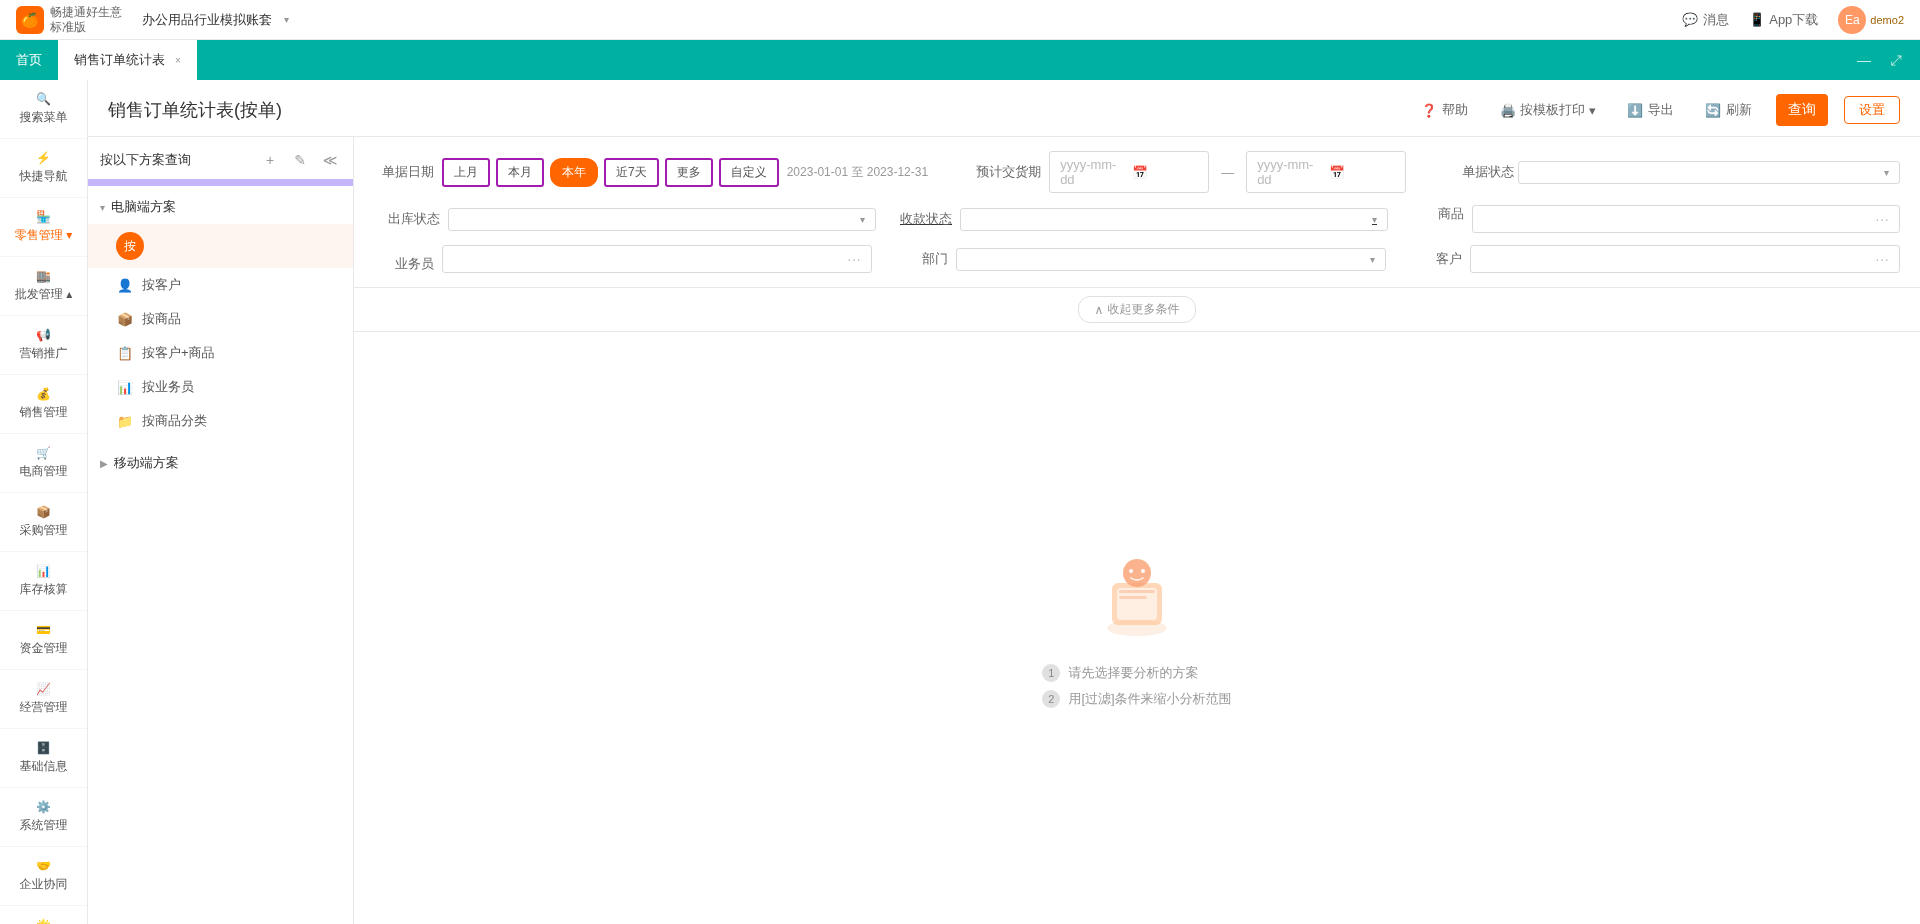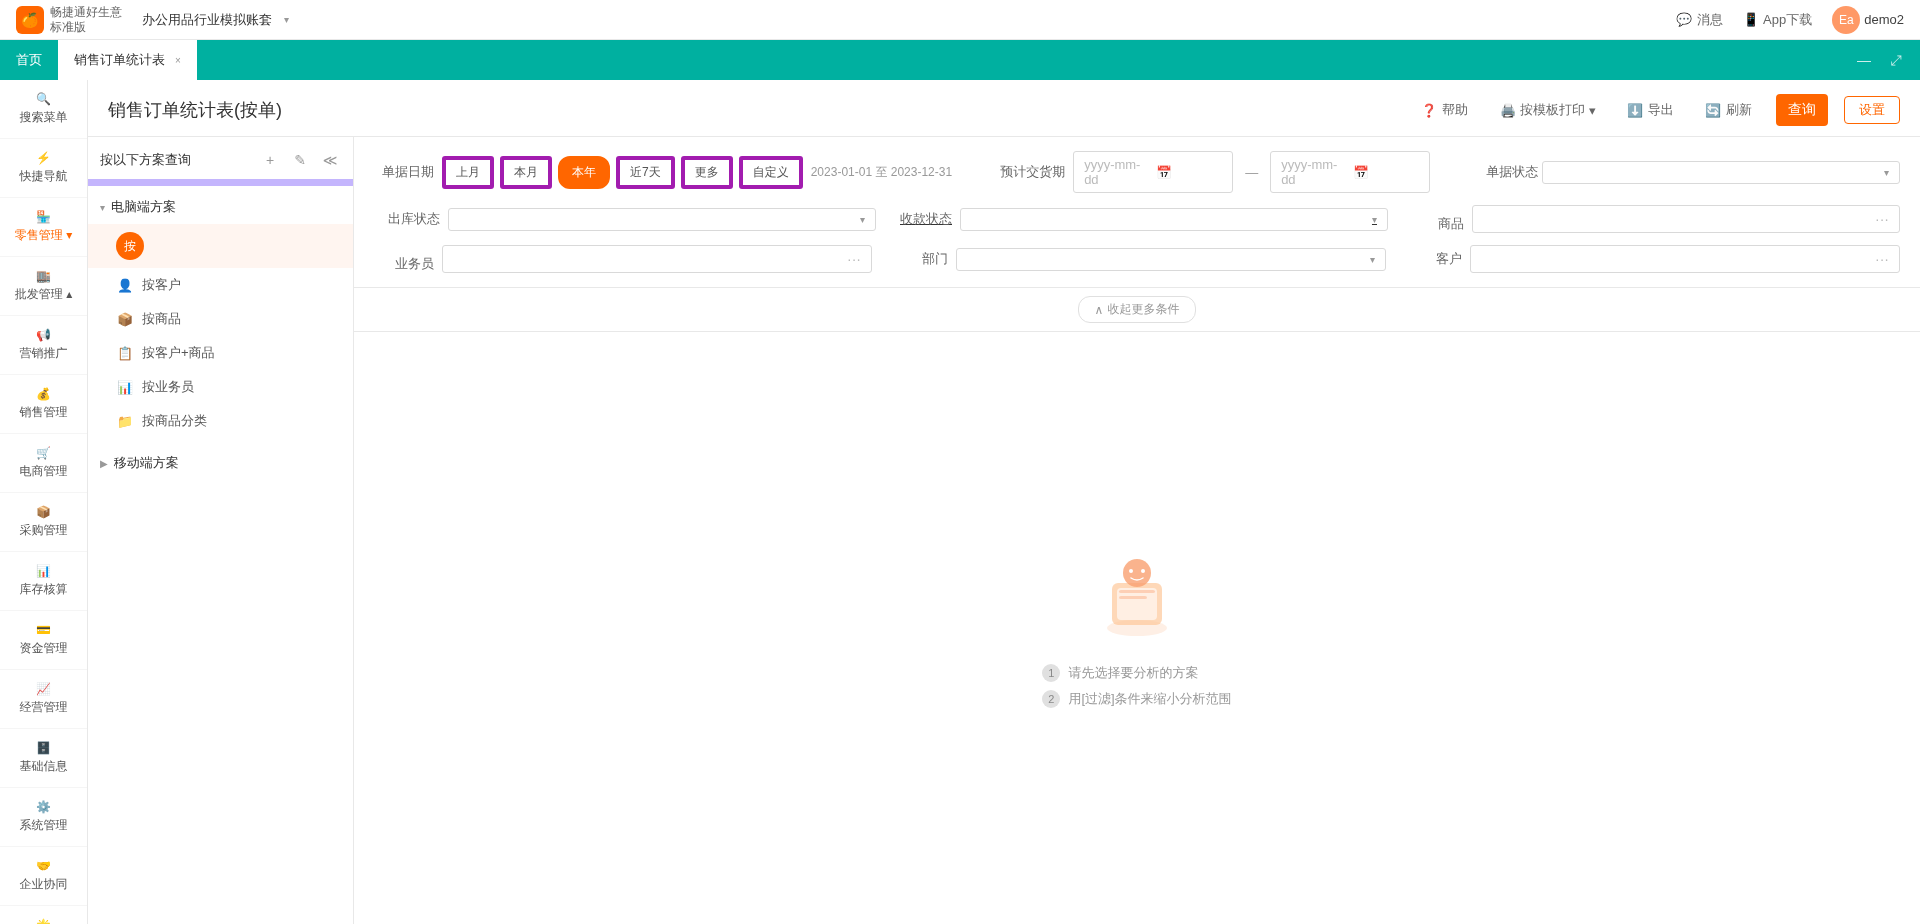--- a/index.html
+++ b/index.html
@@ -9,21 +9,21 @@
     .top-bar { height: 40px; background: #fff; display: flex; align-items: center; padding: 0 16px; border-bottom: 1px solid #e8e8e8; justify-content: space-between; flex-shrink: 0; }
     .top-bar-left { display: flex; align-items: center; gap: 8px; }
     .logo-area { display: flex; align-items: center; gap: 6px; }
     .logo-icon { width: 28px; height: 28px; background: #ff6600; border-radius: 6px; display: flex; align-items: center; justify-content: center; color: white; font-size: 14px; font-weight: bold; }
     .logo-text { font-size: 12px; color: #666; line-height: 1.2; }
     .app-title { font-size: 13px; color: #333; margin-left: 12px; }
     .dropdown-arrow { font-size: 10px; color: #999; margin-left: 4px; }
     .top-bar-right { display: flex; align-items: center; gap: 20px; }
     .top-bar-action { display: flex; align-items: center; gap: 4px; color: #666; font-size: 13px; cursor: pointer; }
     .user-avatar { width: 28px; height: 28px; border-radius: 50%; background: #ff9966; display: flex; align-items: center; justify-content: center; color: white; font-size: 12px; overflow: hidden; }
-    .user-name { font-size: 13px; color: #404040; }
+    .user-name { font-size: 11px; color: #a16207; }
 
     
     .tab-bar { height: 40px; background: #00b0a0; display: flex; align-items: center; padding: 0; flex-shrink: 0; }
     .tab-item { height: 40px; display: flex; align-items: center; padding: 0 16px; color: rgba(255,255,255,0.85); font-size: 13px; cursor: pointer; gap: 6px; }
     .tab-item.home { color: white; }
     .tab-item.active { background: #fff; color: #333; border-radius: 0; position: relative; }
     .tab-item .close-icon { font-size: 10px; color: #999; margin-left: 4px; }
     .tab-bar-actions { margin-left: auto; display: flex; align-items: center; gap: 8px; padding-right: 12px; }
     .tab-bar-btn { width: 24px; height: 24px; display: flex; align-items: center; justify-content: center; color: rgba(255,255,255,0.8); cursor: pointer; font-size: 14px; }
 
@@ -62,21 +62,21 @@
     .scheme-item .scheme-icon { width: 18px; height: 18px; display: flex; align-items: center; justify-content: center; font-size: 13px; }
     .scheme-item-active-dot { width: 28px; height: 28px; background: #ff6600; border-radius: 50%; display: flex; align-items: center; justify-content: center; color: white; font-size: 12px; margin-right: 4px; }
 
     
     .right-panel { flex: 1; display: flex; flex-direction: column; overflow: hidden; }
 
     
     .filter-area { background: #fff; padding: 14px 20px; border-bottom: 1px solid #e8e8e8; flex-shrink: 0; }
     .filter-label { color: #666; font-size: 13px; white-space: nowrap; min-width: 60px; text-align: right; }
     .filter-date-group { display: flex; align-items: center; gap: 6px; }
-    .date-btn { padding: 4px 10px; border: 4px solid #a21caf; border-radius: 3px; color: #555; cursor: pointer; font-size: 12px; background: #fff; }
+    .date-btn { padding: 4px 10px; border: 2px solid #a21caf; border-radius: 3px; color: #555; cursor: pointer; font-size: 12px; background: #fff; }
     .date-btn.active { background: #ff6600; color: white; border-color: #ff6600; border-radius: 12px; }
     .date-range-text { color: #999; font-size: 12px; }
     .filter-date-input { display: flex; align-items: center; border: 1px solid #d9d9d9; border-radius: 3px; background: #fff; padding: 5px 10px; min-width: 160px; gap: 6px; cursor: pointer; }
     .filter-date-input span { color: #bbb; font-size: 13px; flex: 1; }
     .filter-date-input .cal-icon { color: #bbb; font-size: 13px; }
     .filter-dash { color: #999; padding: 0 4px; }
 
     .collapse-bar { display: flex; align-items: center; justify-content: center; padding: 8px; background: #fff; border-bottom: 1px solid #e8e8e8; cursor: pointer; }
     .collapse-bar-inner { display: flex; align-items: center; gap: 4px; color: #999; font-size: 12px; padding: 4px 16px; border: 1px solid #e0e0e0; border-radius: 12px; background: #fff; }
 
@@ -336,21 +336,21 @@
             </div>
 
             <div style="display:flex;align-items:center;gap:8px;flex:1;text-decoration:underline;">
               <span class="filter-label">收款状态</span>
               <div class="full-select" style="flex:1;">
                 <span style="color:#bbb;font-size:13px;"></span>
                 <span style="color:#999;font-size:10px;">▾</span>
               </div>
             </div>
 
-            <div style="display:flex;align-items:flex-end;gap:8px;flex:1;">
+            <div style="display:flex;align-items:flex-start;gap:8px;flex:1;">
               <span class="filter-label">商品</span>
               <div class="full-select" style="flex:1;">
                 <span style="color:#bbb;font-size:13px;"></span>
                 <span style="color:#bbb;font-size:14px;">···</span>
               </div>
             </div>
           </div>
 
           <div style="display:flex; align-items:center; gap:16px;">
 

